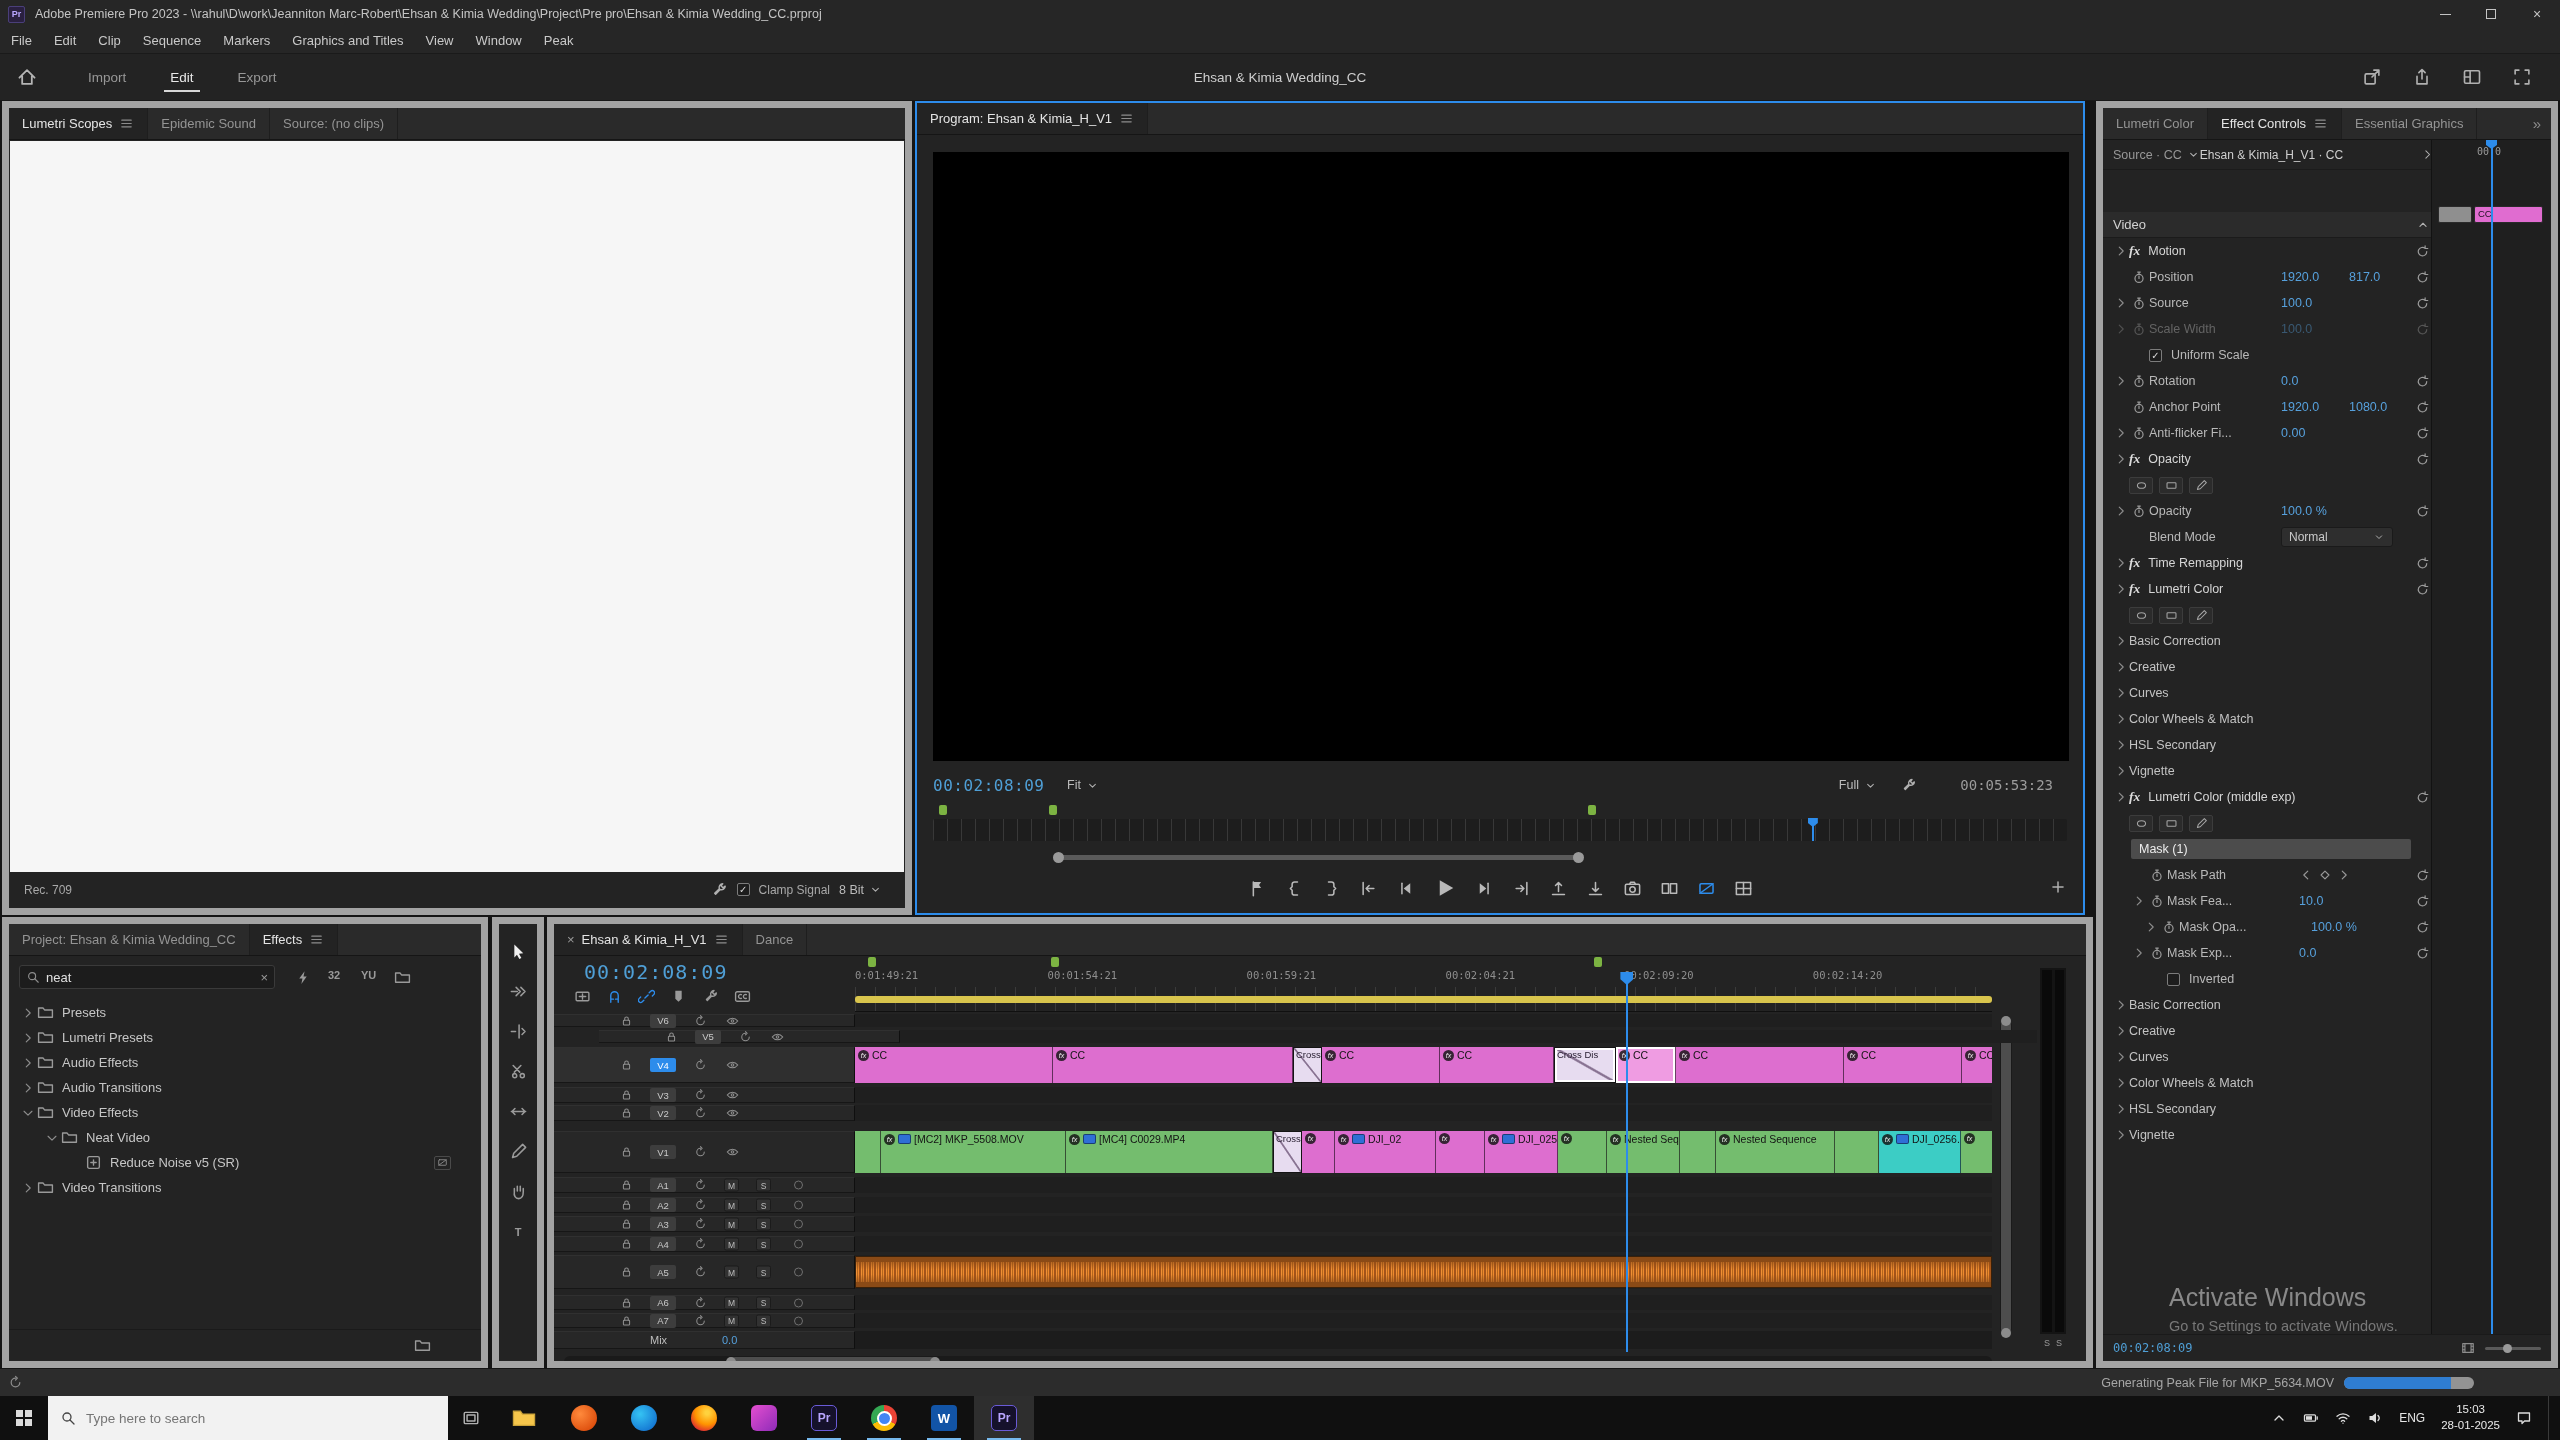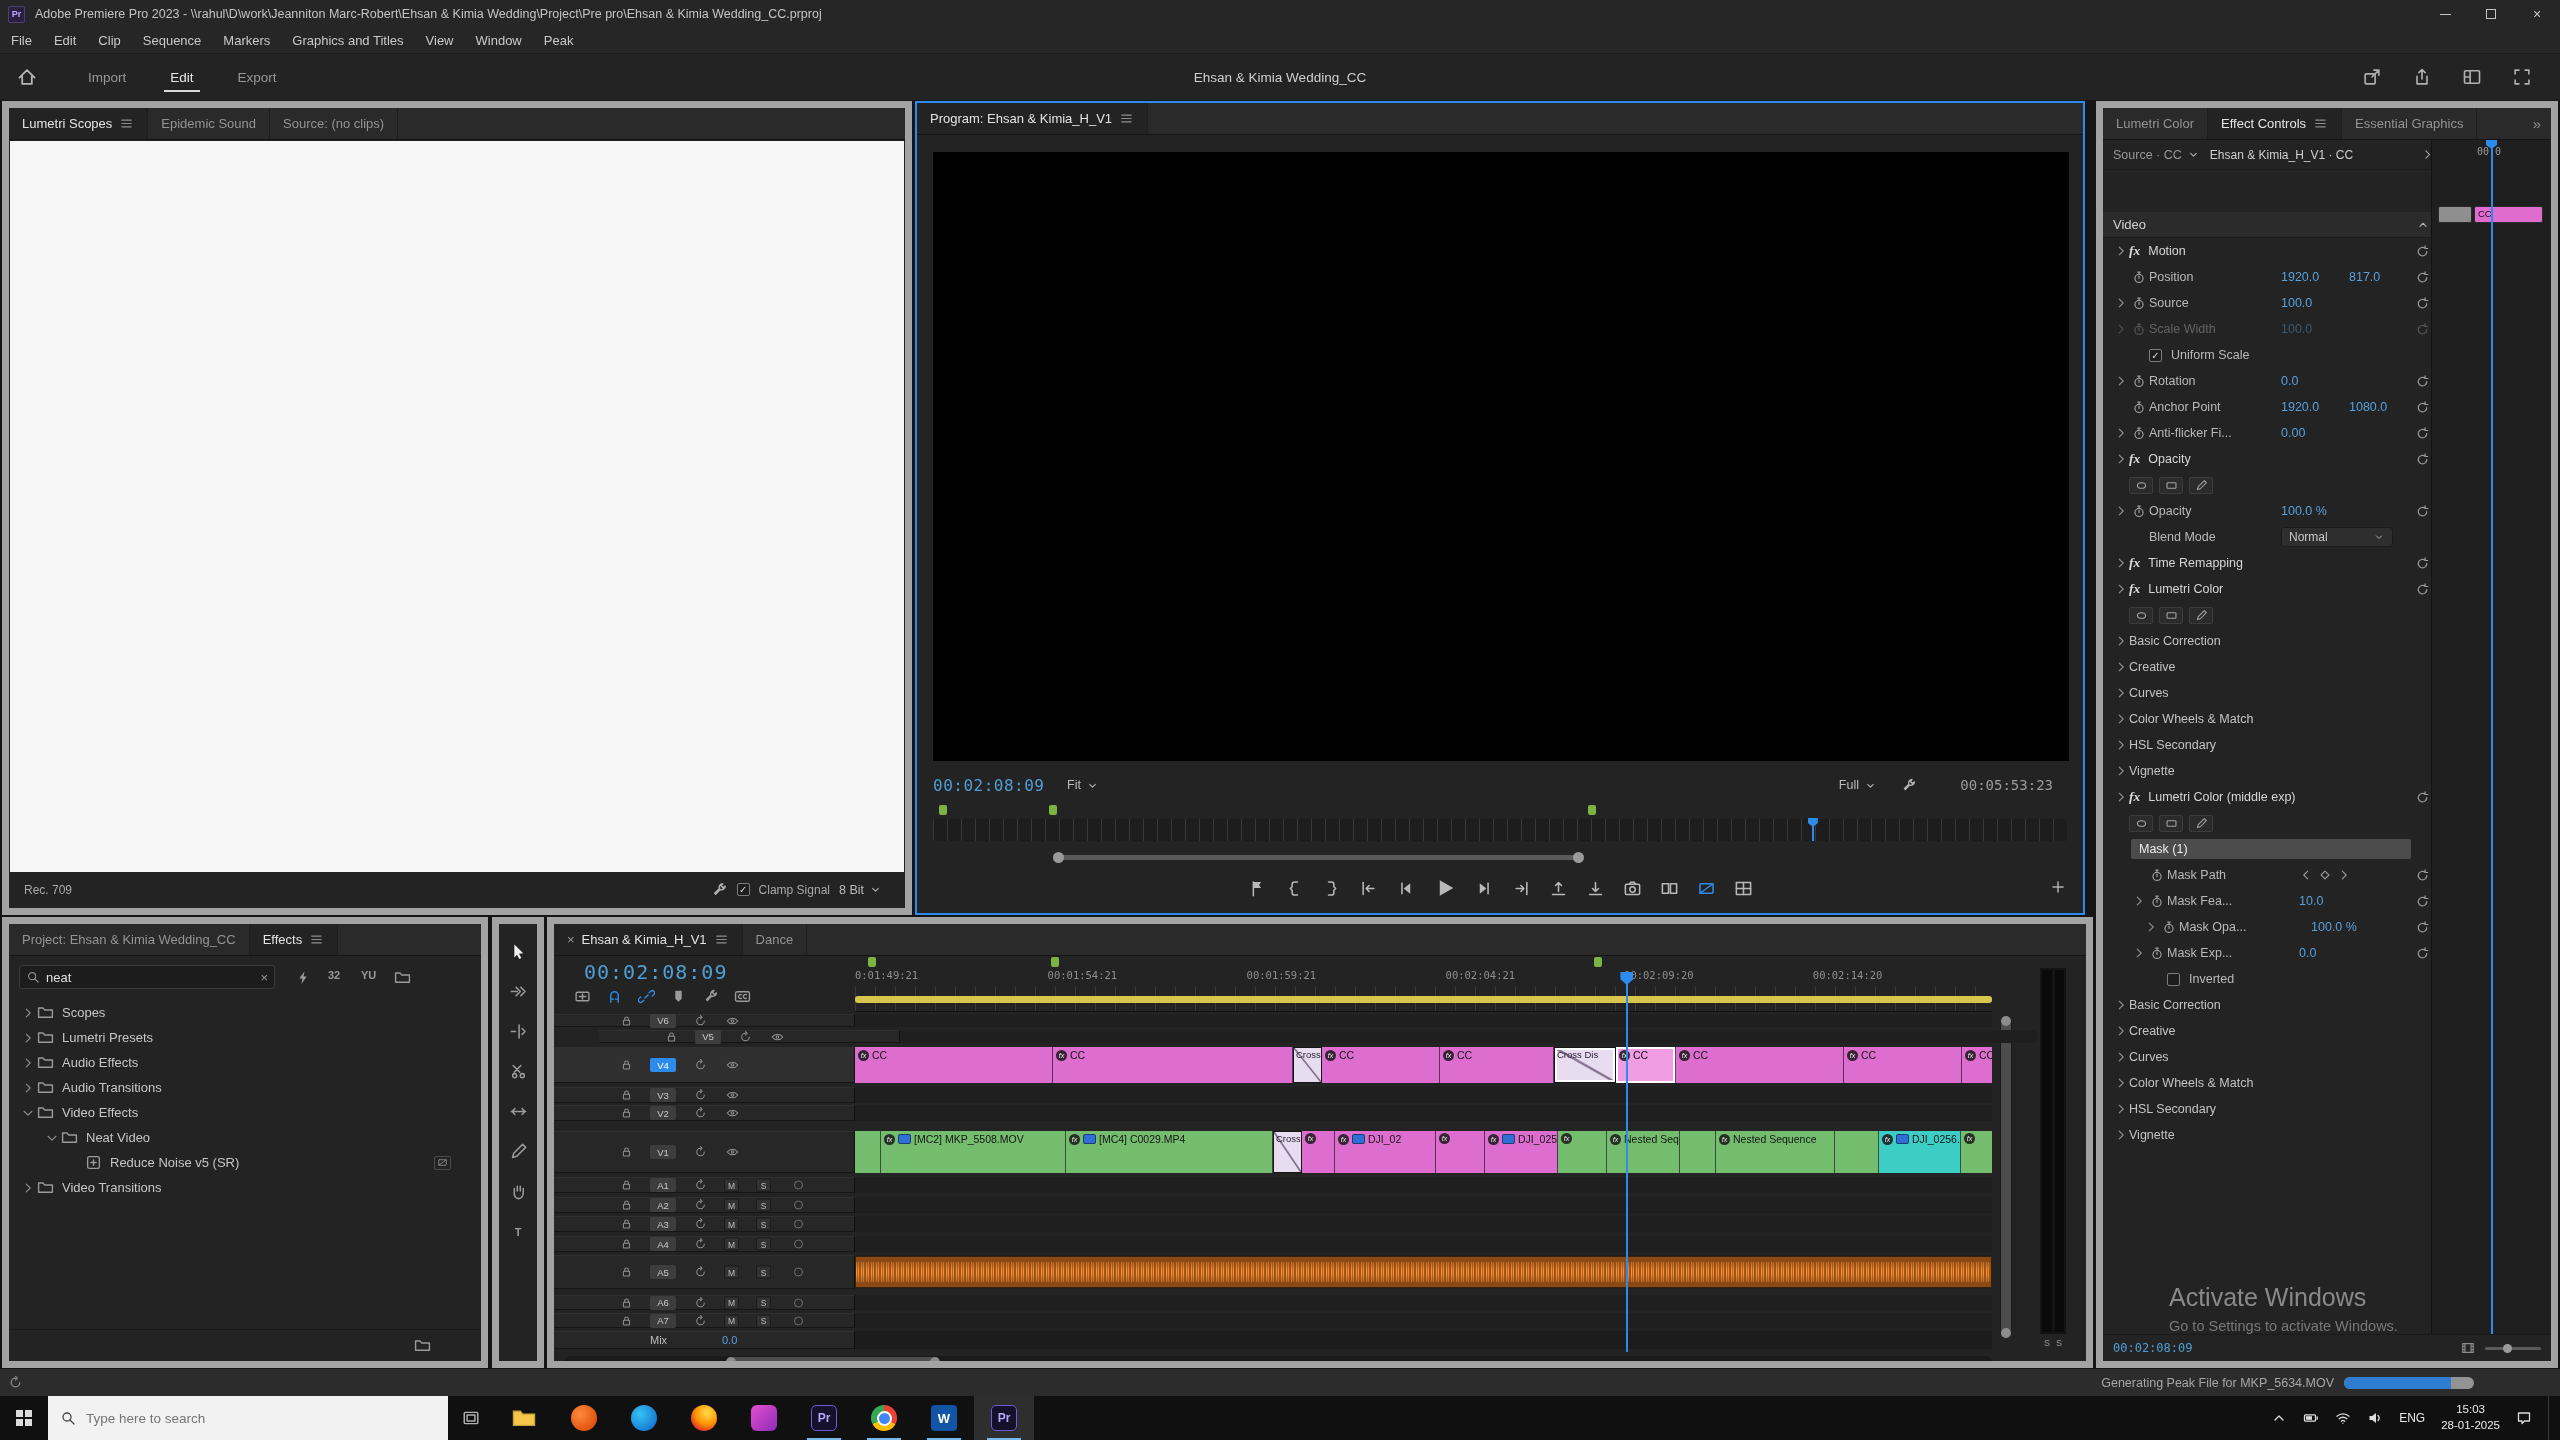--- a/index.html
+++ b/index.html
@@ -69,21 +69,21 @@
 .zh{position:absolute;top:-3px;width:11px;height:11px;border-radius:50%;background:#9a9a9a}
 .zh.l{left:-5px}.zh.r{right:-5px}
 #prog-transport{position:absolute;left:16px;right:16px;top:765px;height:40px;display:flex;align-items:center;justify-content:center;gap:18px}
 .tbtn{width:19px;height:19px;color:#b9b9b9}
 .tbtn.big{width:24px;height:24px}
 .tbtn.on{color:#2d8ceb}
 #prog-plus{position:absolute;right:16px;top:775px;width:18px;height:18px;color:#b0b0b0}
 
 
 #ecpanel{left:2096px;top:101px;width:462px;height:1267px}
-#ec-src{position:absolute;left:0;top:32px;width:341px;height:30px;display:flex;align-items:center;gap:10px;padding:0 10px;border-bottom:1px solid #1b1b1b;font-size:12px}
+#ec-src{position:absolute;left:0;top:32px;width:341px;height:30px;display:flex;align-items:center;padding:0 10px;border-bottom:1px solid #1b1b1b;font-size:12px}
 #ec-src .dim{color:#979797}
 #ec-src .seqlab{color:#cscsc}
 #ec-src .seqlab{color:#cfcfcf;font-size:12px;white-space:nowrap;overflow:hidden}
 #ec-rows{position:absolute;left:0;top:104px;width:341px}
 .esec{height:26px;display:flex;align-items:center;background:#2b2b2b;color:#d2d2d2;font-size:13px;padding:0 10px;border-bottom:1px solid #1b1b1b;position:relative}
 .esec .ic{position:absolute;right:14px;width:14px;height:14px}
 .erow{position:relative;height:26px;display:flex;align-items:center;color:#b9b9b9;font-size:12.5px;padding-left:10px}
 .erow.dim{opacity:.42}
 .erow .chev{width:16px;height:14px;color:#8d8d8d;flex:none}
 .erow .sw{width:20px;height:15px;color:#9a9a9a;flex:none}
@@ -1091,21 +1091,21 @@
           <span class="ic pjchev">
             <svg viewBox="0 0 16 16">
               <path d="M6 3.5 10.5 8 6 12.5"></path>
             </svg>
           </span>
           <span class="ic pjico">
             <svg viewBox="0 0 16 16">
               <path d="M1.5 12.5V3.8h4.3L7.1 5.6h7.4v6.9z"></path>
             </svg>
           </span>
-          <span class="pjlabel">Scopes</span>
+          <span class="pjlabel">Presets</span>
         </div>
         <div class="pjrow" style="padding-left: 10px;">
           <span class="ic pjchev">
             <svg viewBox="0 0 16 16">
               <path d="M6 3.5 10.5 8 6 12.5"></path>
             </svg>
           </span>
           <span class="ic pjico">
             <svg viewBox="0 0 16 16">
               <path d="M1.5 12.5V3.8h4.3L7.1 5.6h7.4v6.9z"></path>

